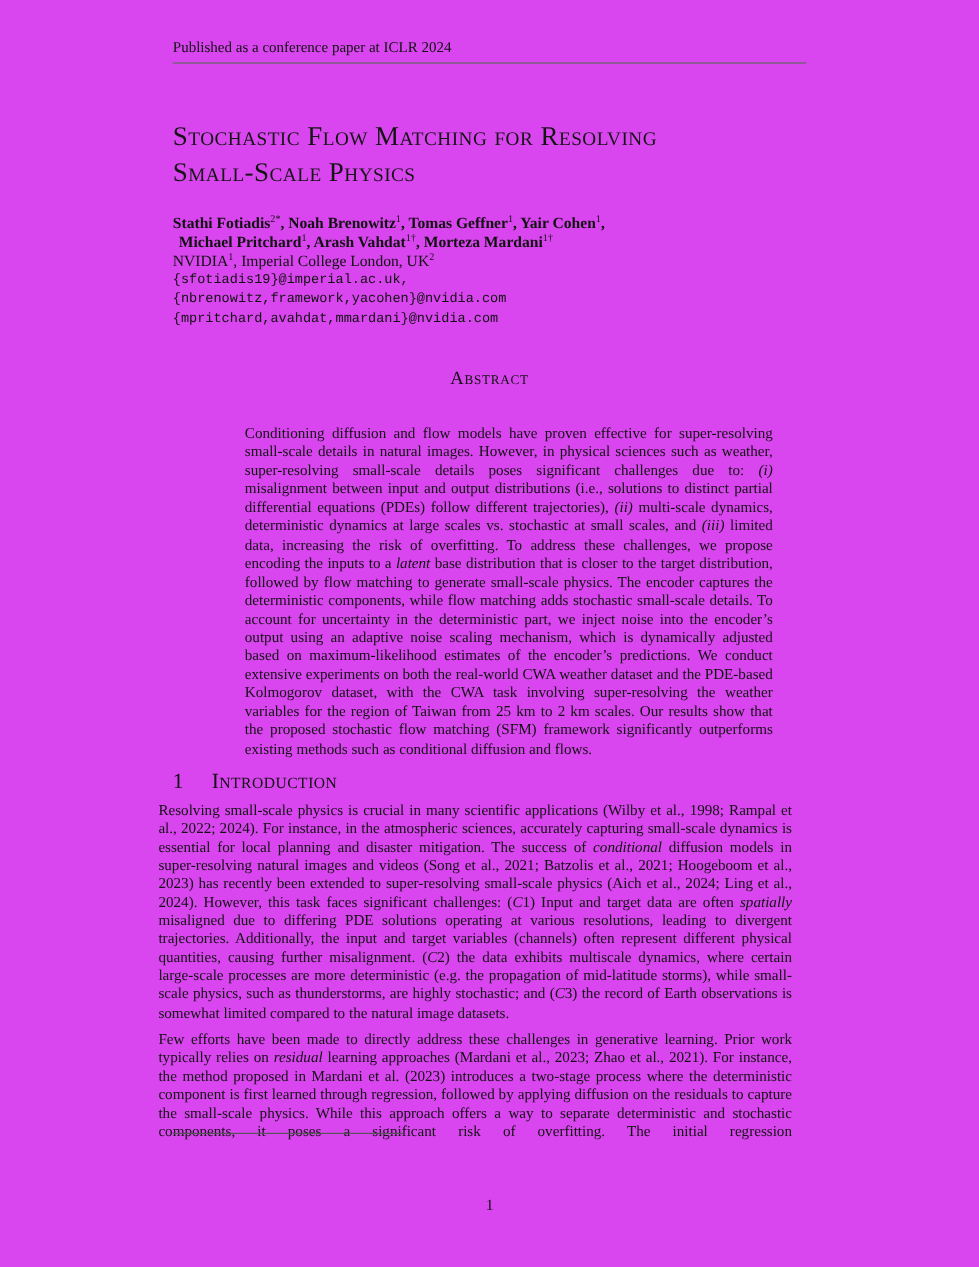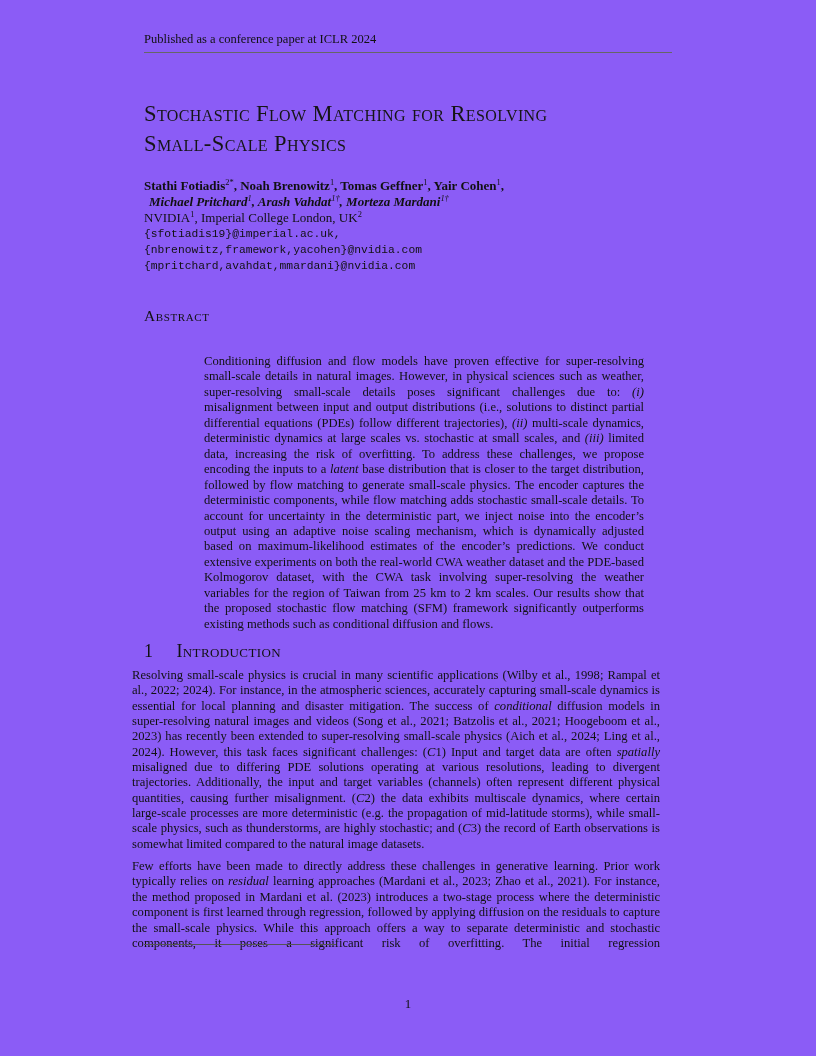--- a/index.html
+++ b/index.html
@@ -1,46 +1,46 @@
 <!DOCTYPE html>
 <html lang="en"><head>
 <meta charset="utf-8">
 <style>
   html,body { margin:0; padding:0; background:#ffffff; }
   .page {
-    position:relative; width:816px; height:1056px; background:#8b5cf6;
+    position:relative; width:816px; height:1056px; background:#d946ef;
     color:#111; font-family:"Liberation Serif","DejaVu Serif",serif;
     overflow:hidden;
   }
   .running-header {
     position:absolute; left:144px; top:33px; width:528px;
     font-size:12.5px; line-height:13px; padding-bottom:6px;
     border-bottom:1.4px solid #666;
   }
   .title {
     position:absolute; left:144px; top:99px; width:528px;
     font-size:22.5px; line-height:30px; font-weight:normal;
     font-variant:small-caps; letter-spacing:0.4px; color:#151515;
   }
   .title-line { display:block; }
   .authors {
     position:absolute; left:144px; top:178px; width:528px;
     font-size:13px; line-height:16px;
   }
   .author-line { font-weight:bold; }
-  .author-line.indent { padding-left:5px;font-style:italic; }
+  .author-line.indent { padding-left:5px; }
   .author-line sup, .affil sup { font-weight:normal; }
   sup { font-size:0.65em; line-height:0; vertical-align:super; }
   .email {
     font-family:"Liberation Mono","DejaVu Sans Mono",monospace;
     font-size:11.3px; line-height:16px;
   }
   .abs-head {
     position:absolute; left:144px; top:307px; width:528px;
-    font-variant:small-caps; font-size:15.5px;
+    text-align:center; font-variant:small-caps; font-size:15.5px;
     letter-spacing:0.6px;
   }
   .abs-body {
     position:absolute; left:188px; top:338px; width:440px; margin:16px;
     text-align:justify; font-size:12.6px; line-height:15.45px;
     hyphens:auto;
   }
   .sec-head {
     position:absolute; left:144px; top:641px;
     font-variant:small-caps; font-size:18px; letter-spacing:0.4px;

